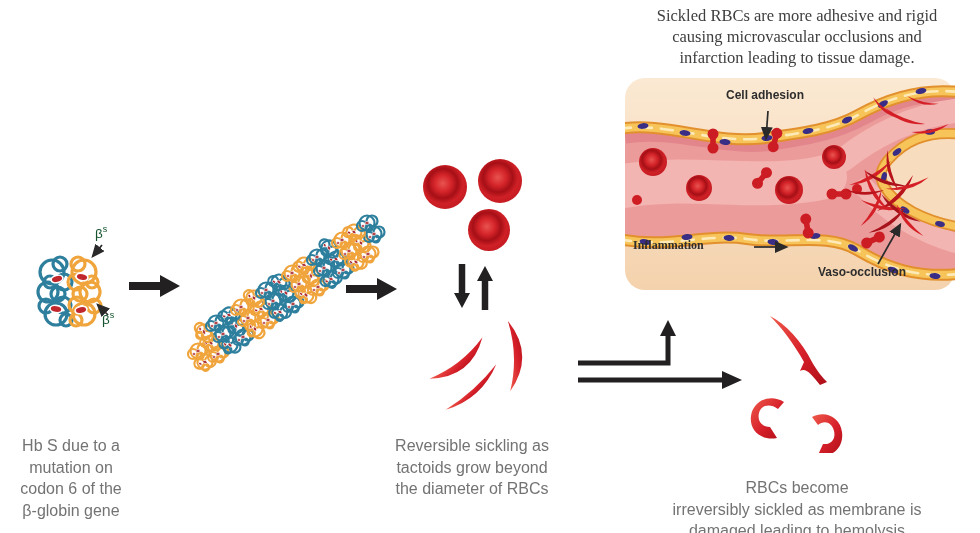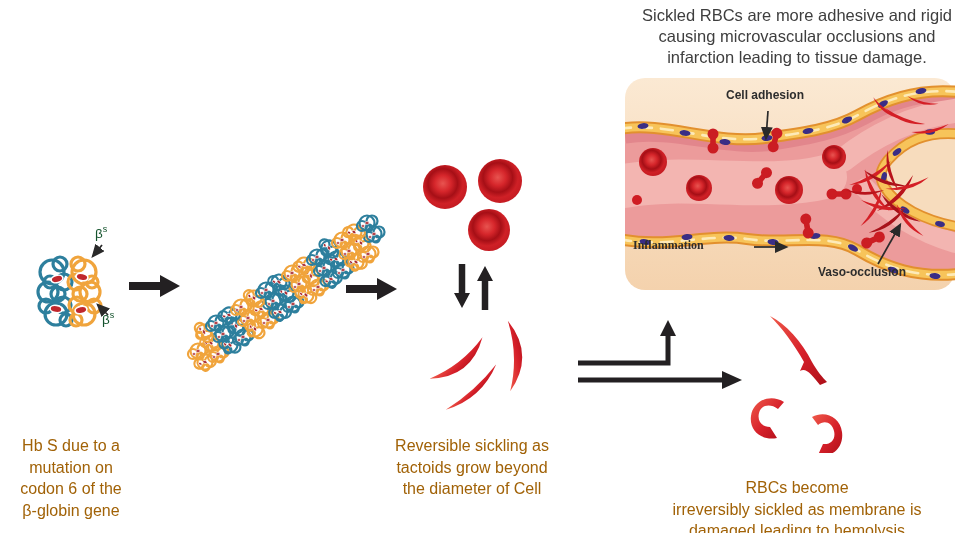--- a/index.html
+++ b/index.html
@@ -1,22 +1,22 @@
 <!DOCTYPE html>
 <html><head>
 <meta charset="utf-8">
 <style>
   html,body{margin:0;padding:0;background:#ffffff;}
   .canvas{position:relative;width:980px;height:533px;background:#ffffff;overflow:hidden;
           font-family:"Liberation Sans","DejaVu Sans",sans-serif;color:#3e3e3e;}
   .abs{position:absolute;}
   .top-note{position:absolute;left:616px;top:5px;width:362px;font-size:16.5px;line-height:21px;
-            text-align:center;white-space:pre-line;color:#3e3e3e;}
+            text-align:center;white-space:pre-line;color:#3e3e3e;font-family:Liberation Serif, serif;}
   .caption{position:absolute;font-size:16px;line-height:21.5px;text-align:center;
-           white-space:pre-line;color:#a16207;}
+           white-space:pre-line;color:#737373;}
   .cap1{left:8px;top:435px;width:126px;}
   .cap2{left:144px;top:435px;width:214px;}
   .cap3{left:374px;top:435px;width:196px;}
   .cap4{left:616px;top:477px;width:362px;}
   .beta-label{position:absolute;font-size:13.5px;color:#14532d;font-family:Liberation Sans, sans-serif;}
   .beta-label sup{font-size:9px;}
   .beta-top{left:95px;top:224px;}
   .beta-bottom{left:102px;top:310px;}
   .panel{position:absolute;left:625px;top:78px;width:330px;height:212px;}
   .v-label{position:absolute;font-size:12px;font-weight:600;color:#2d2d2d;white-space:nowrap;}
@@ -310,18 +310,18 @@
   <div class="v-label vl-adhesion">Cell adhesion</div>
   <div class="v-label vl-inflammation">Inflammation</div>
   <div class="v-label vl-vaso">Vaso-occlusion</div>
 
   <div class="caption cap1">Hb S due to a
 mutation on
 codon 6 of the
 β-globin gene</div>
   <div class="caption cap3">Reversible sickling as
 tactoids grow beyond
-the diameter of Cell</div>
+the diameter of RBCs</div>
   <div class="caption cap4">RBCs become
 irreversibly sickled as membrane is
 damaged leading to hemolysis</div>
 
 </div>
 
 </body></html>

